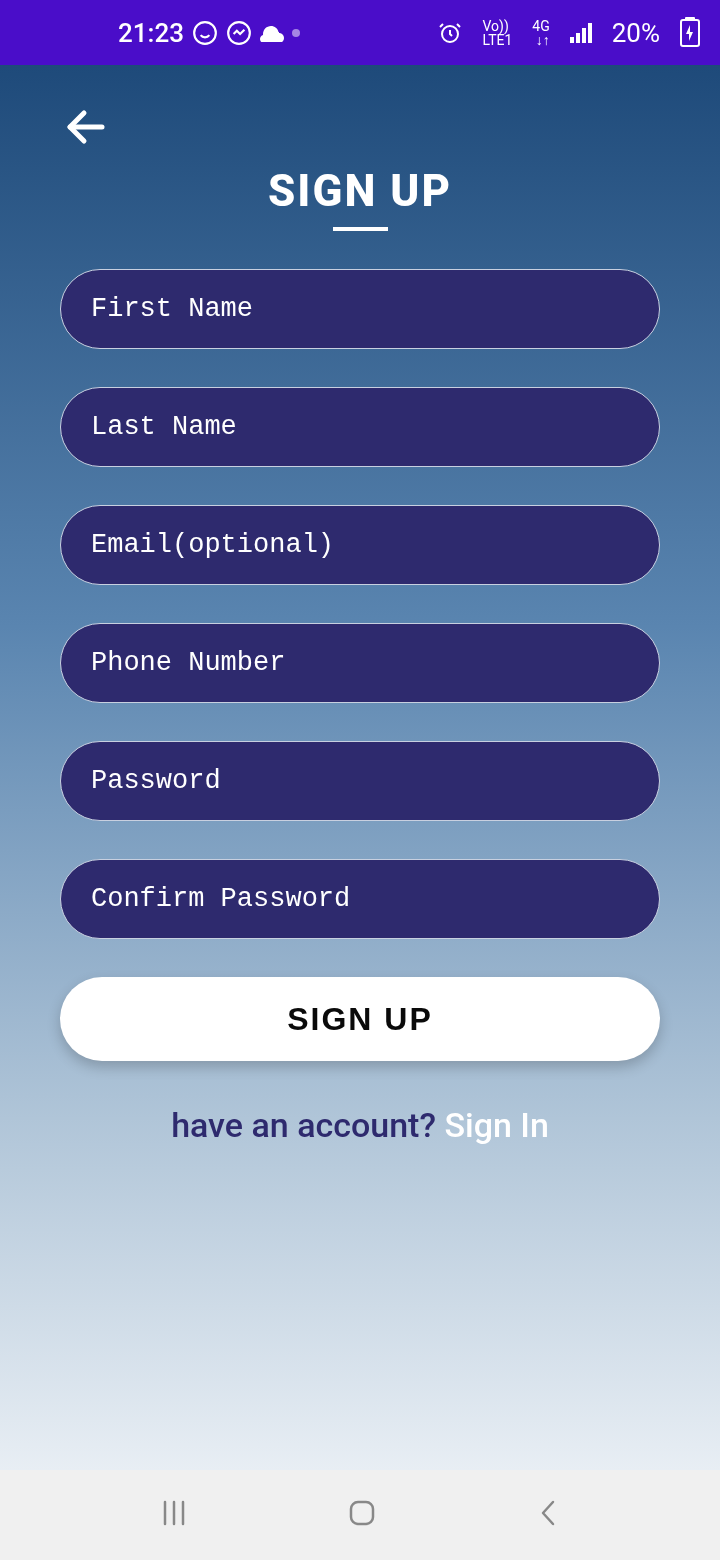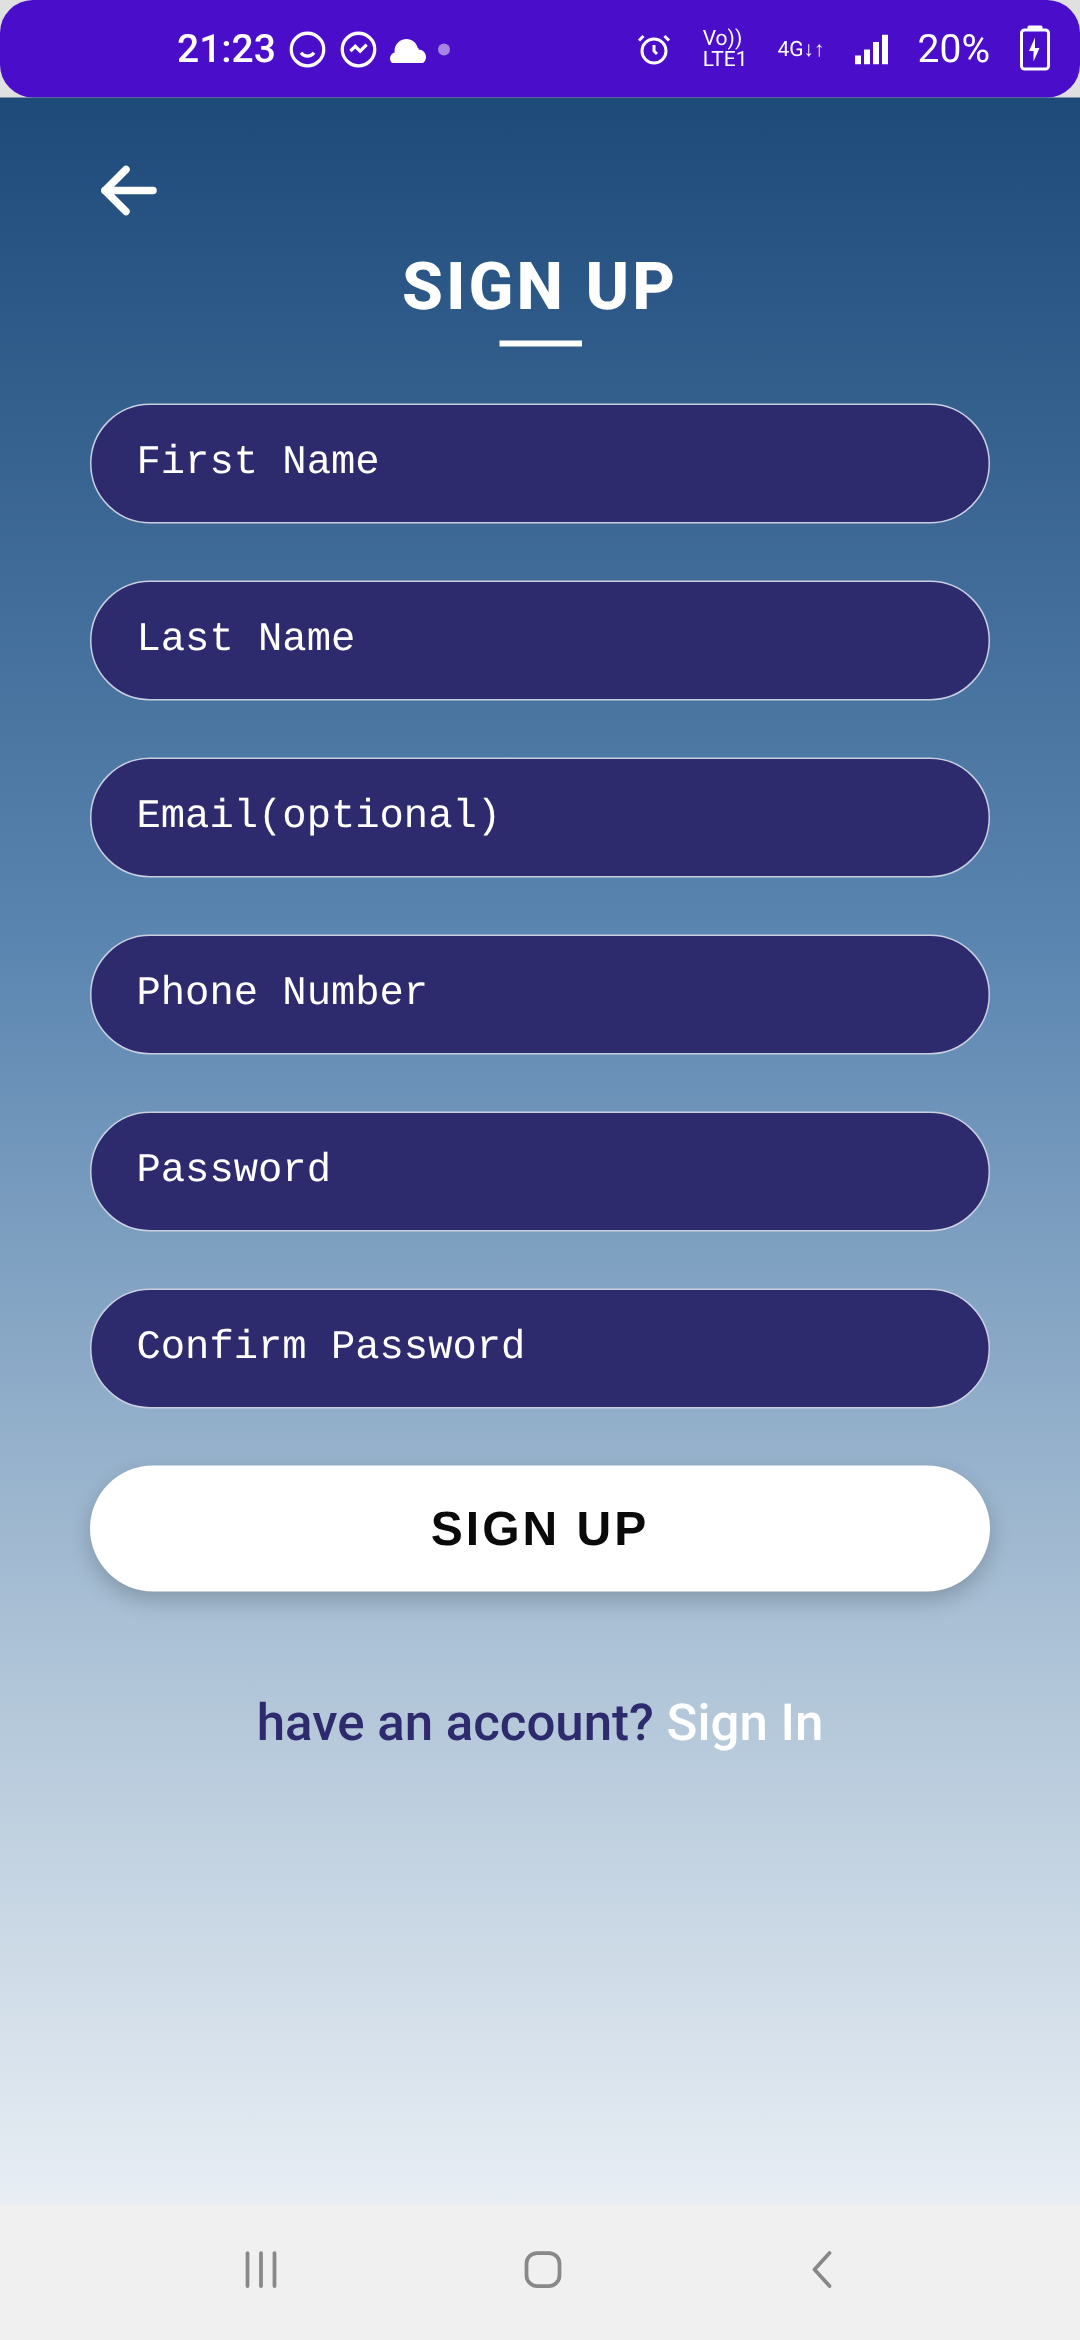--- a/index.html
+++ b/index.html
@@ -11,21 +11,20 @@
       background: #e0e0e0;
     }
     .status-bar {
       height: 65px;
       background: #4a0dc9;
       display: flex;
       align-items: center;
       justify-content: space-between;
       padding: 0 20px;
       color: white;
-      border-radius: 22px;
     }
     .status-left {
       display: flex;
       align-items: center;
       gap: 8px;
       font-size: 26px;
       font-weight: 500;
       margin-left: 98px;
     }
     .status-right {
@@ -94,21 +93,21 @@
       font-size: 32px;
       font-weight: 800;
       color: #0a0a0a;
       letter-spacing: 2px;
       cursor: pointer;
       box-shadow: 0 6px 14px rgba(0,0,0,0.2);
       margin-top: 0;
     }
     .footer-text {
       text-align: center;
-      margin-top: 68px;
+      margin-top: 44px;
       font-size: 34px;
       font-weight: 500;
     }
     .footer-question { color: #2e2a6e; }
     .footer-link { color: white; cursor: pointer; }
     .nav-bar {
       height: 90px;
       background: #f0f0f0;
       display: flex;
       align-items: center;
@@ -163,21 +162,21 @@
     <span class="status-icon">
       <svg width="24" height="24" viewBox="0 0 24 24" fill="none" stroke="white" stroke-width="2">
           <circle cx="12" cy="13" r="8"></circle>
           <path d="M12 9v4l2 2M5 3L2 6M22 6l-3-3"></path>
         </svg>
     </span>
     <span style="display:inline-flex;flex-direction:column;line-height:1;">
       <span class="small-text">Vo))</span>
       <span class="small-text">LTE1</span>
     </span>
-    <span style="display:inline-flex;flex-direction:row;line-height:1;align-items:flex-end;">
+    <span style="display:inline-flex;flex-direction:column;line-height:1;align-items:flex-end;">
       <span class="small-text">4G</span>
       <span class="small-text">↓↑</span>
     </span>
     <span class="status-icon">
       <svg width="22" height="20" viewBox="0 0 22 20" fill="white">
           <rect x="0" y="14" width="4" height="6"></rect>
           <rect x="6" y="10" width="4" height="10"></rect>
           <rect x="12" y="5" width="4" height="15"></rect>
           <rect x="18" y="0" width="4" height="20"></rect>
         </svg>

